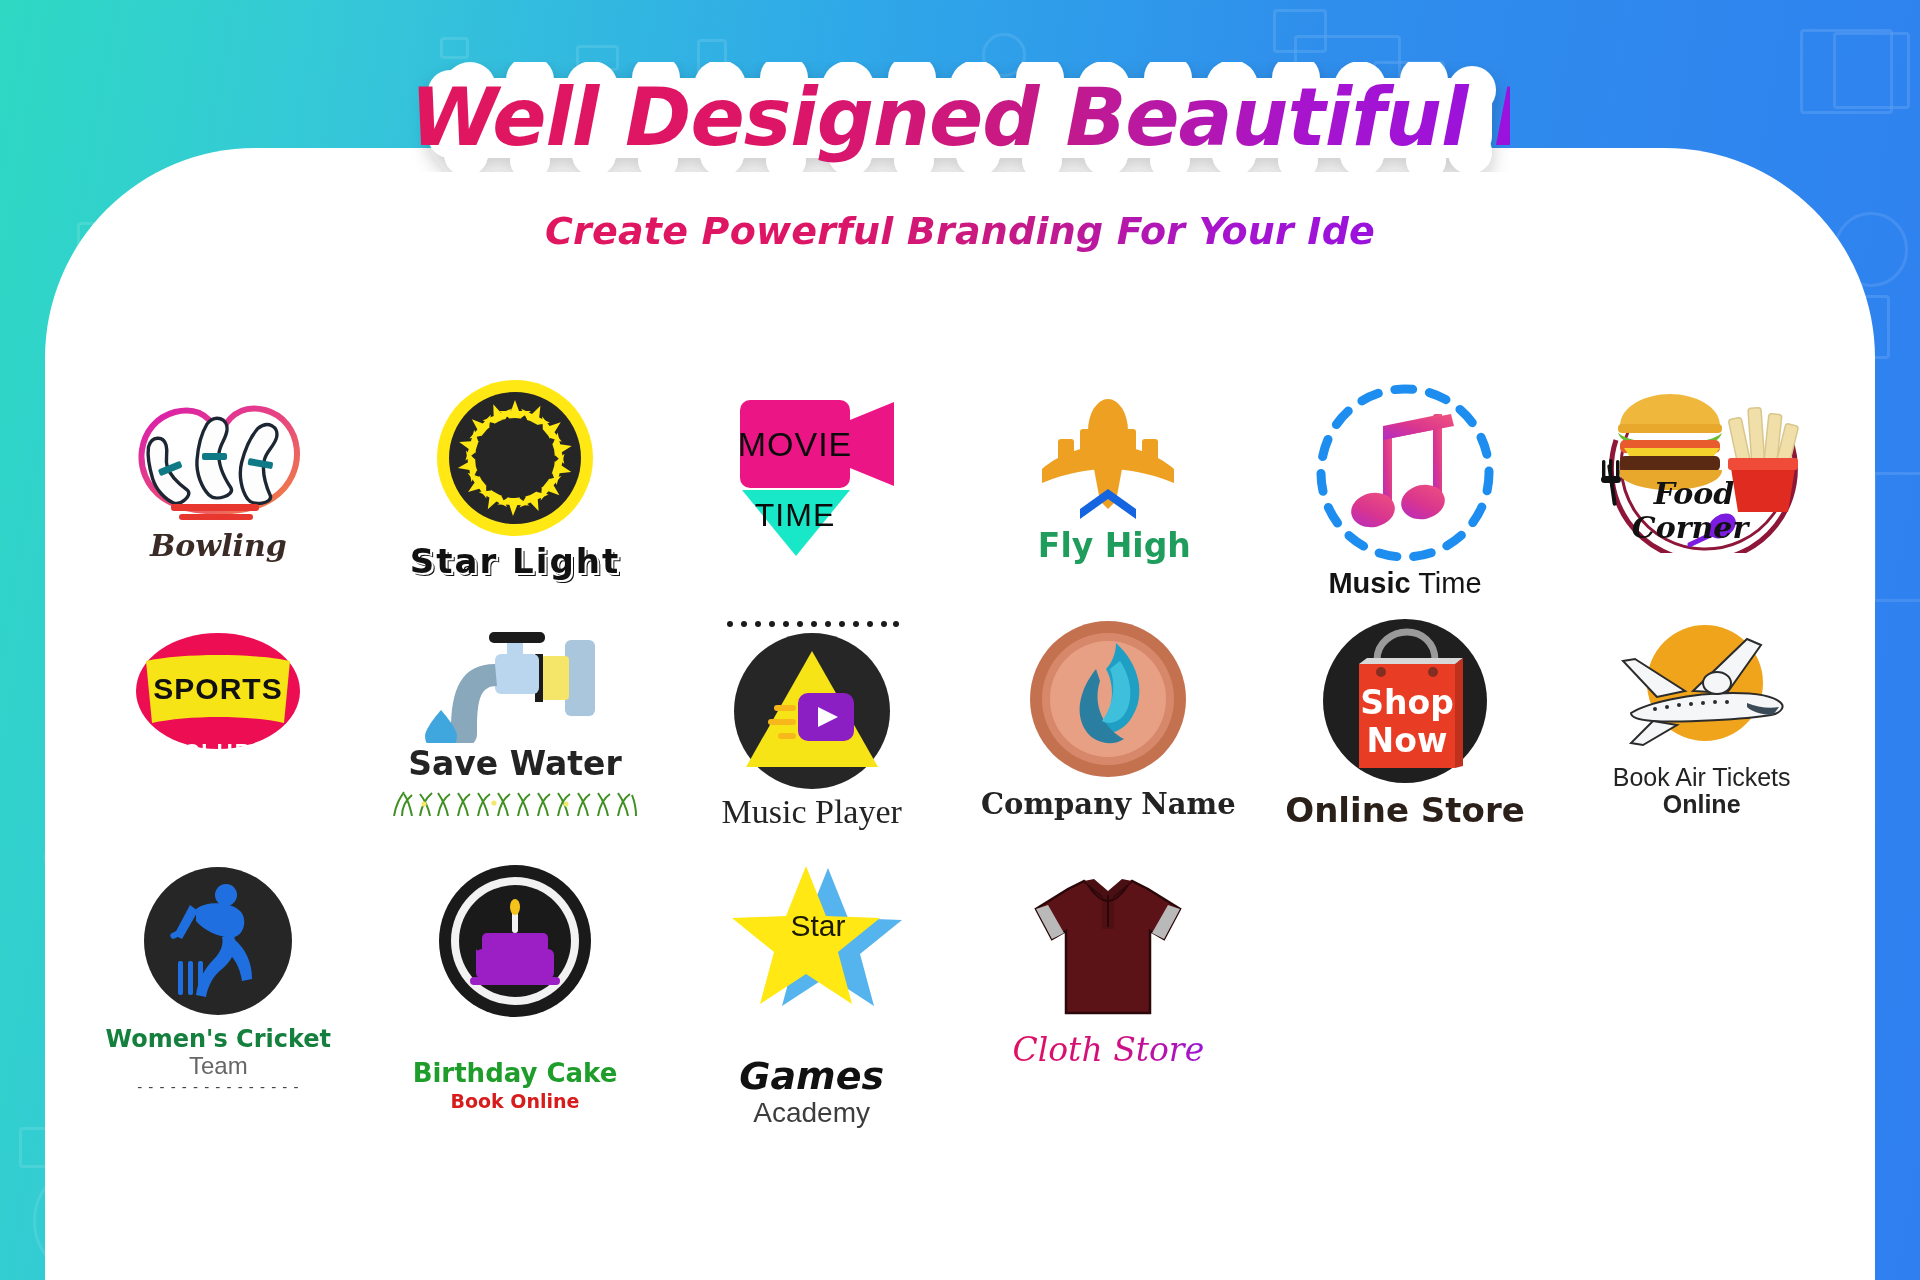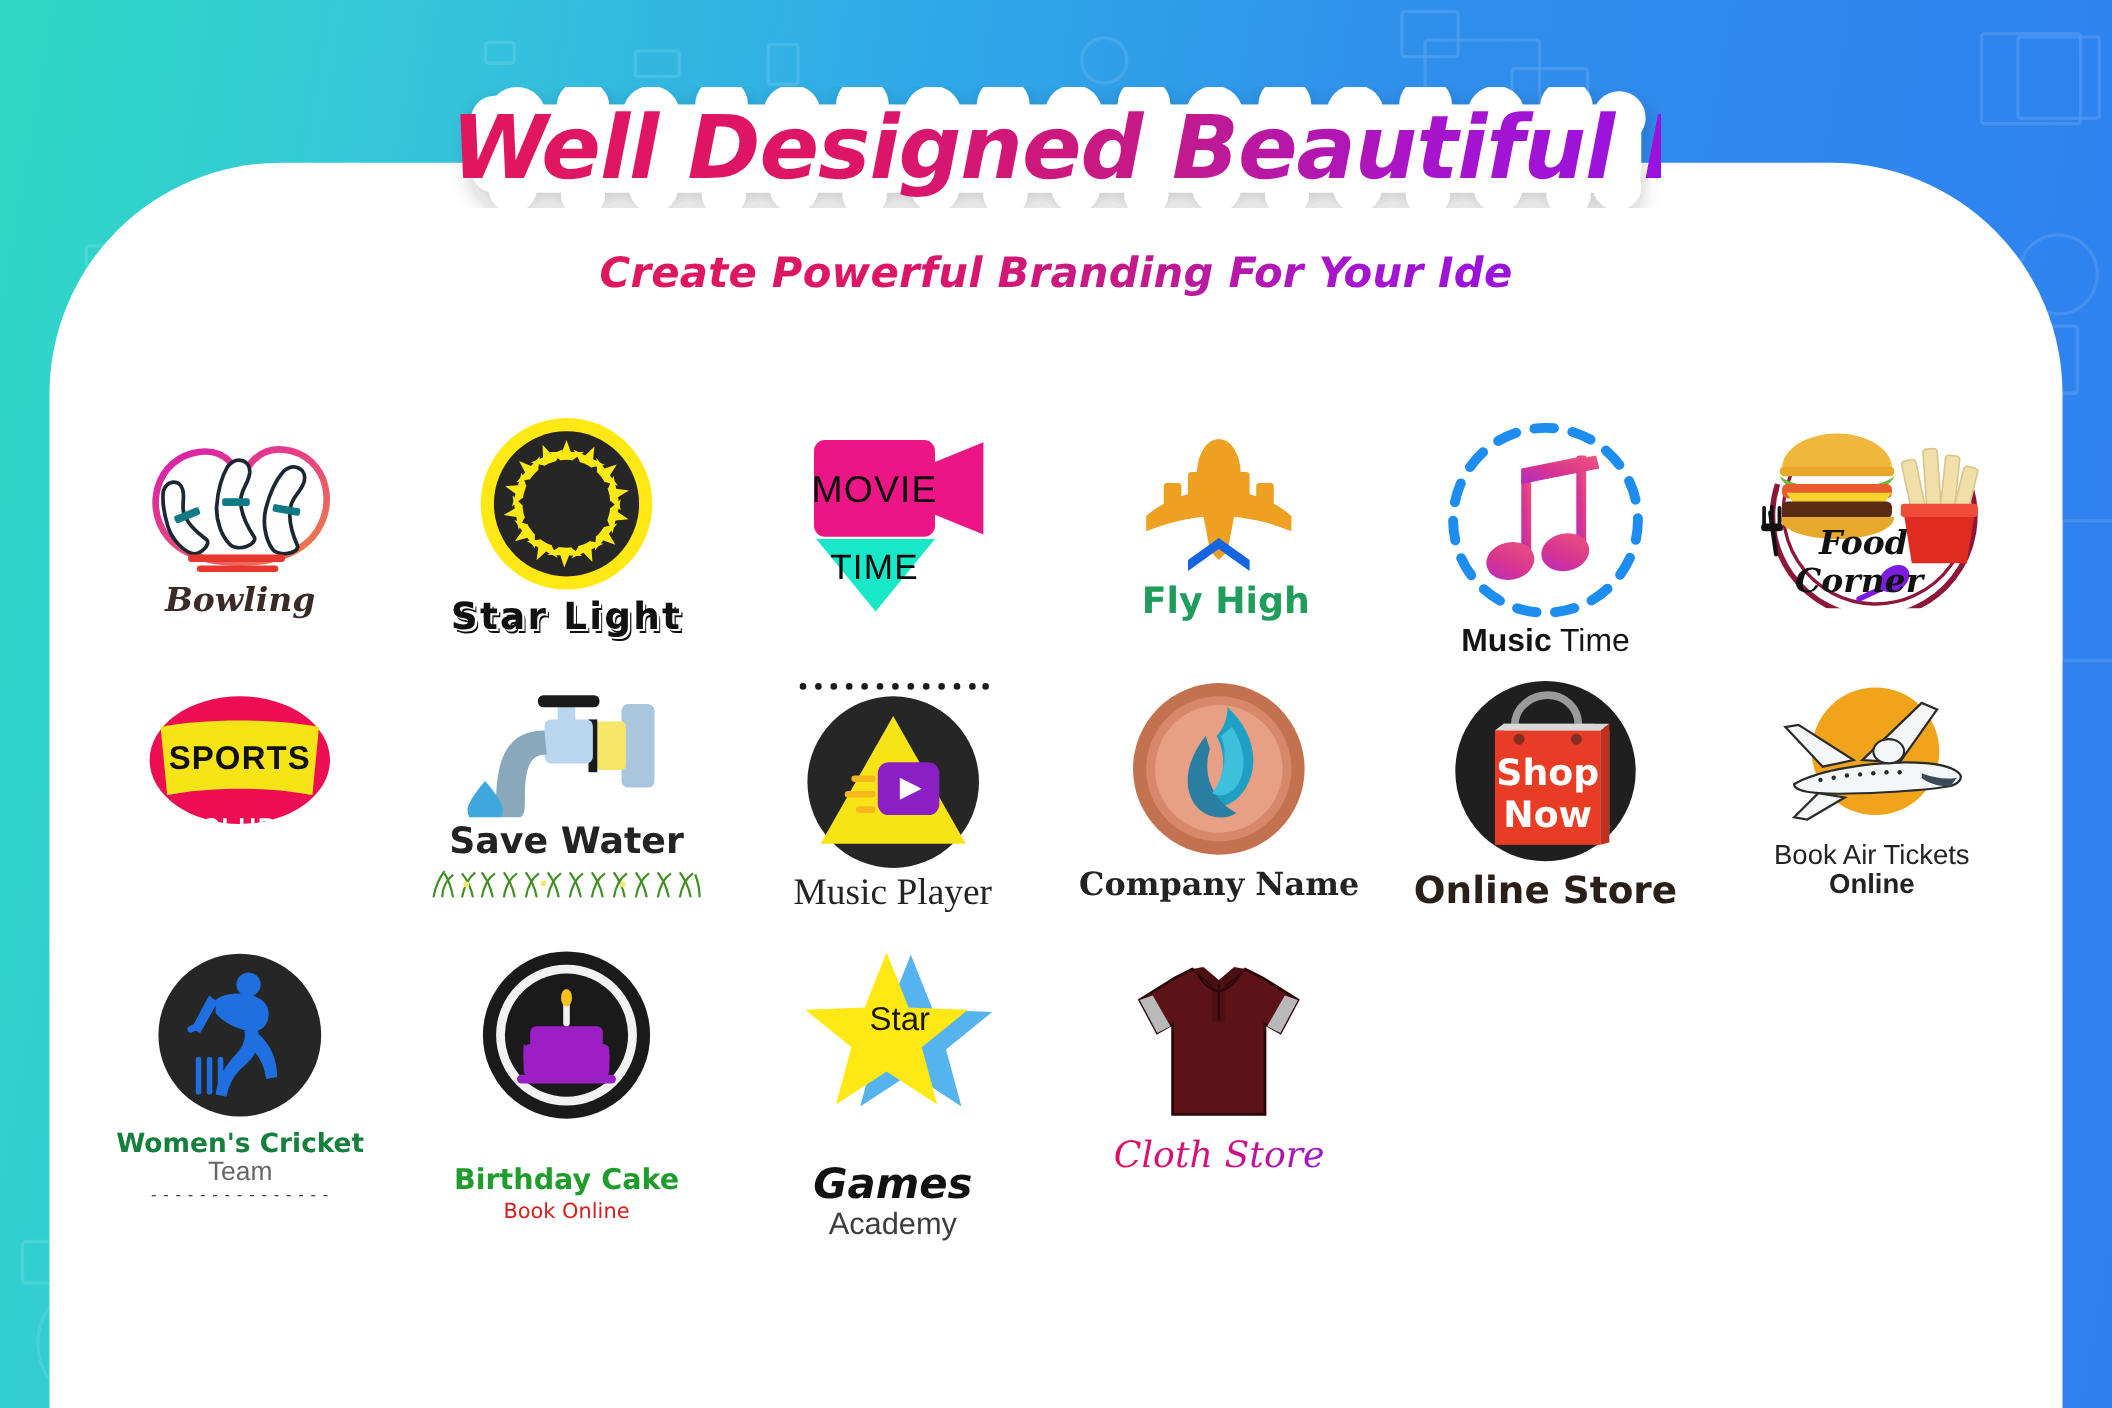--- a/index.html
+++ b/index.html
@@ -19,21 +19,21 @@
   
   #card {
     position: absolute;
     left: 45px; right: 45px; top: 148px; bottom: 0;
     background: #ffffff;
     border-top-left-radius: 210px;
     border-top-right-radius: 210px;
   }
 
   
-  #header { position: absolute; left: 0; right: 0; top: 17px; height: 300px; z-index: 5; }
+  #header { position: absolute; left: 0; right: 0; top: 0; height: 300px; z-index: 5; }
   .cloudwrap { position: absolute; left: 50%; transform: translateX(-50%); }
 
   #title-cloud { top: 62px; width: 1100px; height: 110px; }
   #sub-cloud   { top: 185px; width: 830px; height: 92px; }
   .cloud-svg { position: absolute; inset: 0; width: 100%; height: 100%; }
 
   .headline {
     position: absolute; left: 0; right: 0; top: 50%;
     transform: translateY(-50%);
     text-align: center;
@@ -71,21 +71,21 @@
   .cap-savewater { font-family: "DejaVu Sans", sans-serif; font-weight: 700; font-size: 33px; color: #232323; }
   .cap-musicplayer { font-family: "Liberation Serif", serif; font-size: 34px; color: #232323; }
   .cap-company { font-family: "DejaVu Serif", serif; font-weight: 700; font-size: 29px; color: #232323; }
   .cap-worldcup { font-family: "DejaVu Sans", sans-serif; font-weight: 700; font-size: 28px; color: #2d1a8f; letter-spacing: 2px; }
   .cap-onlinestore { font-family: "DejaVu Sans", sans-serif; font-weight: 700; font-size: 34px; color: #2b1f1a; }
   .cap-book1 { font-family: "Liberation Sans", sans-serif; font-size: 25px; color: #232323; }
   .cap-book2 { font-family: "Liberation Sans", sans-serif; font-weight: 700; font-size: 25px; color: #232323; }
   .cap-cricket1 { font-family: "DejaVu Sans", sans-serif; font-weight: 700; font-size: 24px; color: #15803d; }
   .cap-cricket2 { font-family: "Liberation Sans", sans-serif; font-size: 24px; color: #666; }
   .cap-cake1 { font-family: "DejaVu Sans", sans-serif; font-weight: 700; font-size: 26px; color: #1f9d2a; margin-top: 33px; }
-  .cap-cake2 { font-family: "DejaVu Sans", sans-serif; font-weight: 400; font-size: 19px; color: #d81b1b; margin-top: 4px; }
+  .cap-cake2 { font-family: "DejaVu Sans", sans-serif; font-weight: 700; font-size: 19px; color: #d81b1b; margin-top: 4px; }
   .cap-games { font-family: "DejaVu Sans", sans-serif; font-weight: 700; font-style: italic; font-size: 38px; color: #111; margin-top: 48px; }
   .cap-academy { font-family: "Liberation Sans", sans-serif; font-size: 28px; color: #3d3d3d; margin-top: 1px; }
   .cap-cloth { font-family: "DejaVu Serif", serif; font-style: italic; font-size: 33px;
      background: linear-gradient(90deg,#e01060 0%, #d01080 55%, #9b15d6 100%);
      -webkit-background-clip: text; background-clip: text; color: transparent; -webkit-text-fill-color: transparent; }
   .cap-musictime { font-family: "Liberation Sans", sans-serif; font-size: 29px; color: #141414; }
   .cap-musictime b { font-weight: 700; }
   .cap-musictime span { font-weight: 400; }
   .dotline { font-family: "Liberation Sans", sans-serif; font-size: 15px; color: #444; letter-spacing: 1px; }
 </style>

